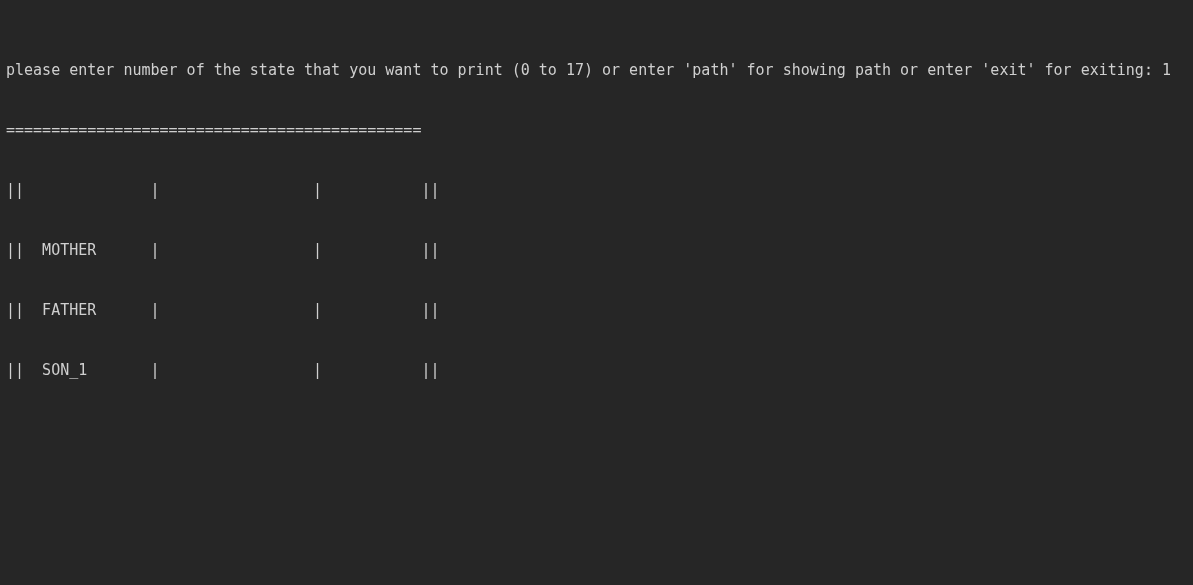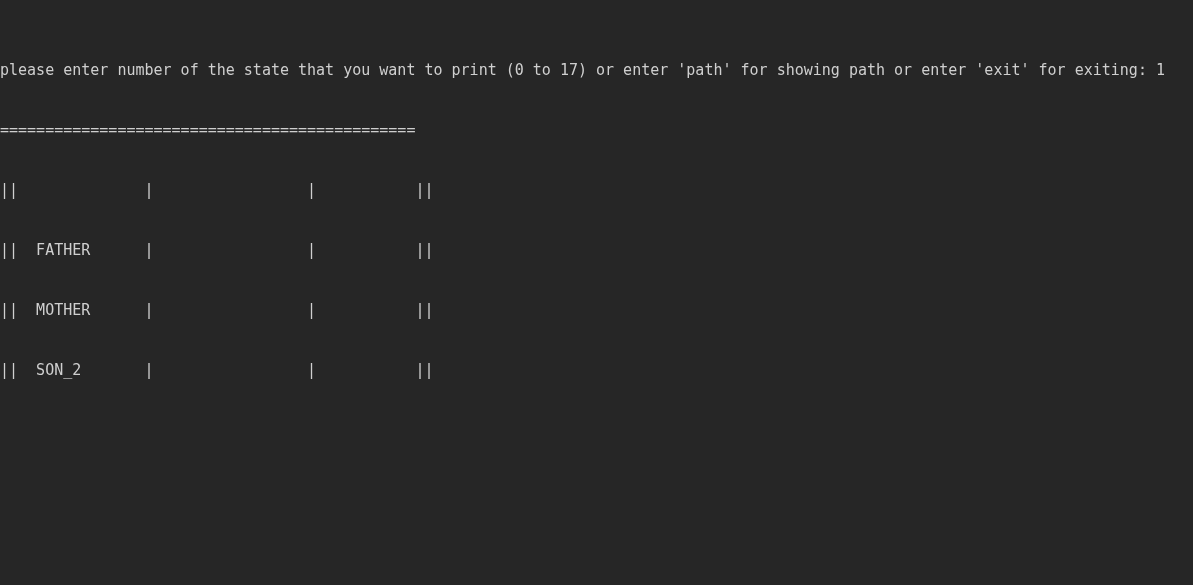--- a/index.html
+++ b/index.html
@@ -23,34 +23,35 @@
     letter-spacing: 0px;
     white-space: pre;
     padding: 0;
     box-sizing: border-box;
     position: relative;
   }
   .line {
     height: 20px;
     line-height: 20px;
     white-space: pre;
+    padding-left: 6px;
     font-variant-ligatures: none;
   }
 </style>
 </head>
 <body>
 
 <div id="terminal">
 
   <div class="line">please enter number of the state that you want to print (0 to 17) or enter 'path' for showing path or enter 'exit' for exiting: 1</div>
   <div class="line">==============================================</div>
   <div class="line">||              |                 |           ||</div>
+  <div class="line">||  MOTHER      |                 |           ||</div>
   <div class="line">||  FATHER      |                 |           ||</div>
-  <div class="line">||  MOTHER      |                 |           ||</div>
-  <div class="line">||  SON_2       |                 |           ||</div>
+  <div class="line">||  SON_1       |                 |           ||</div>
   
   
   
   
   
   
   
   
   
   

